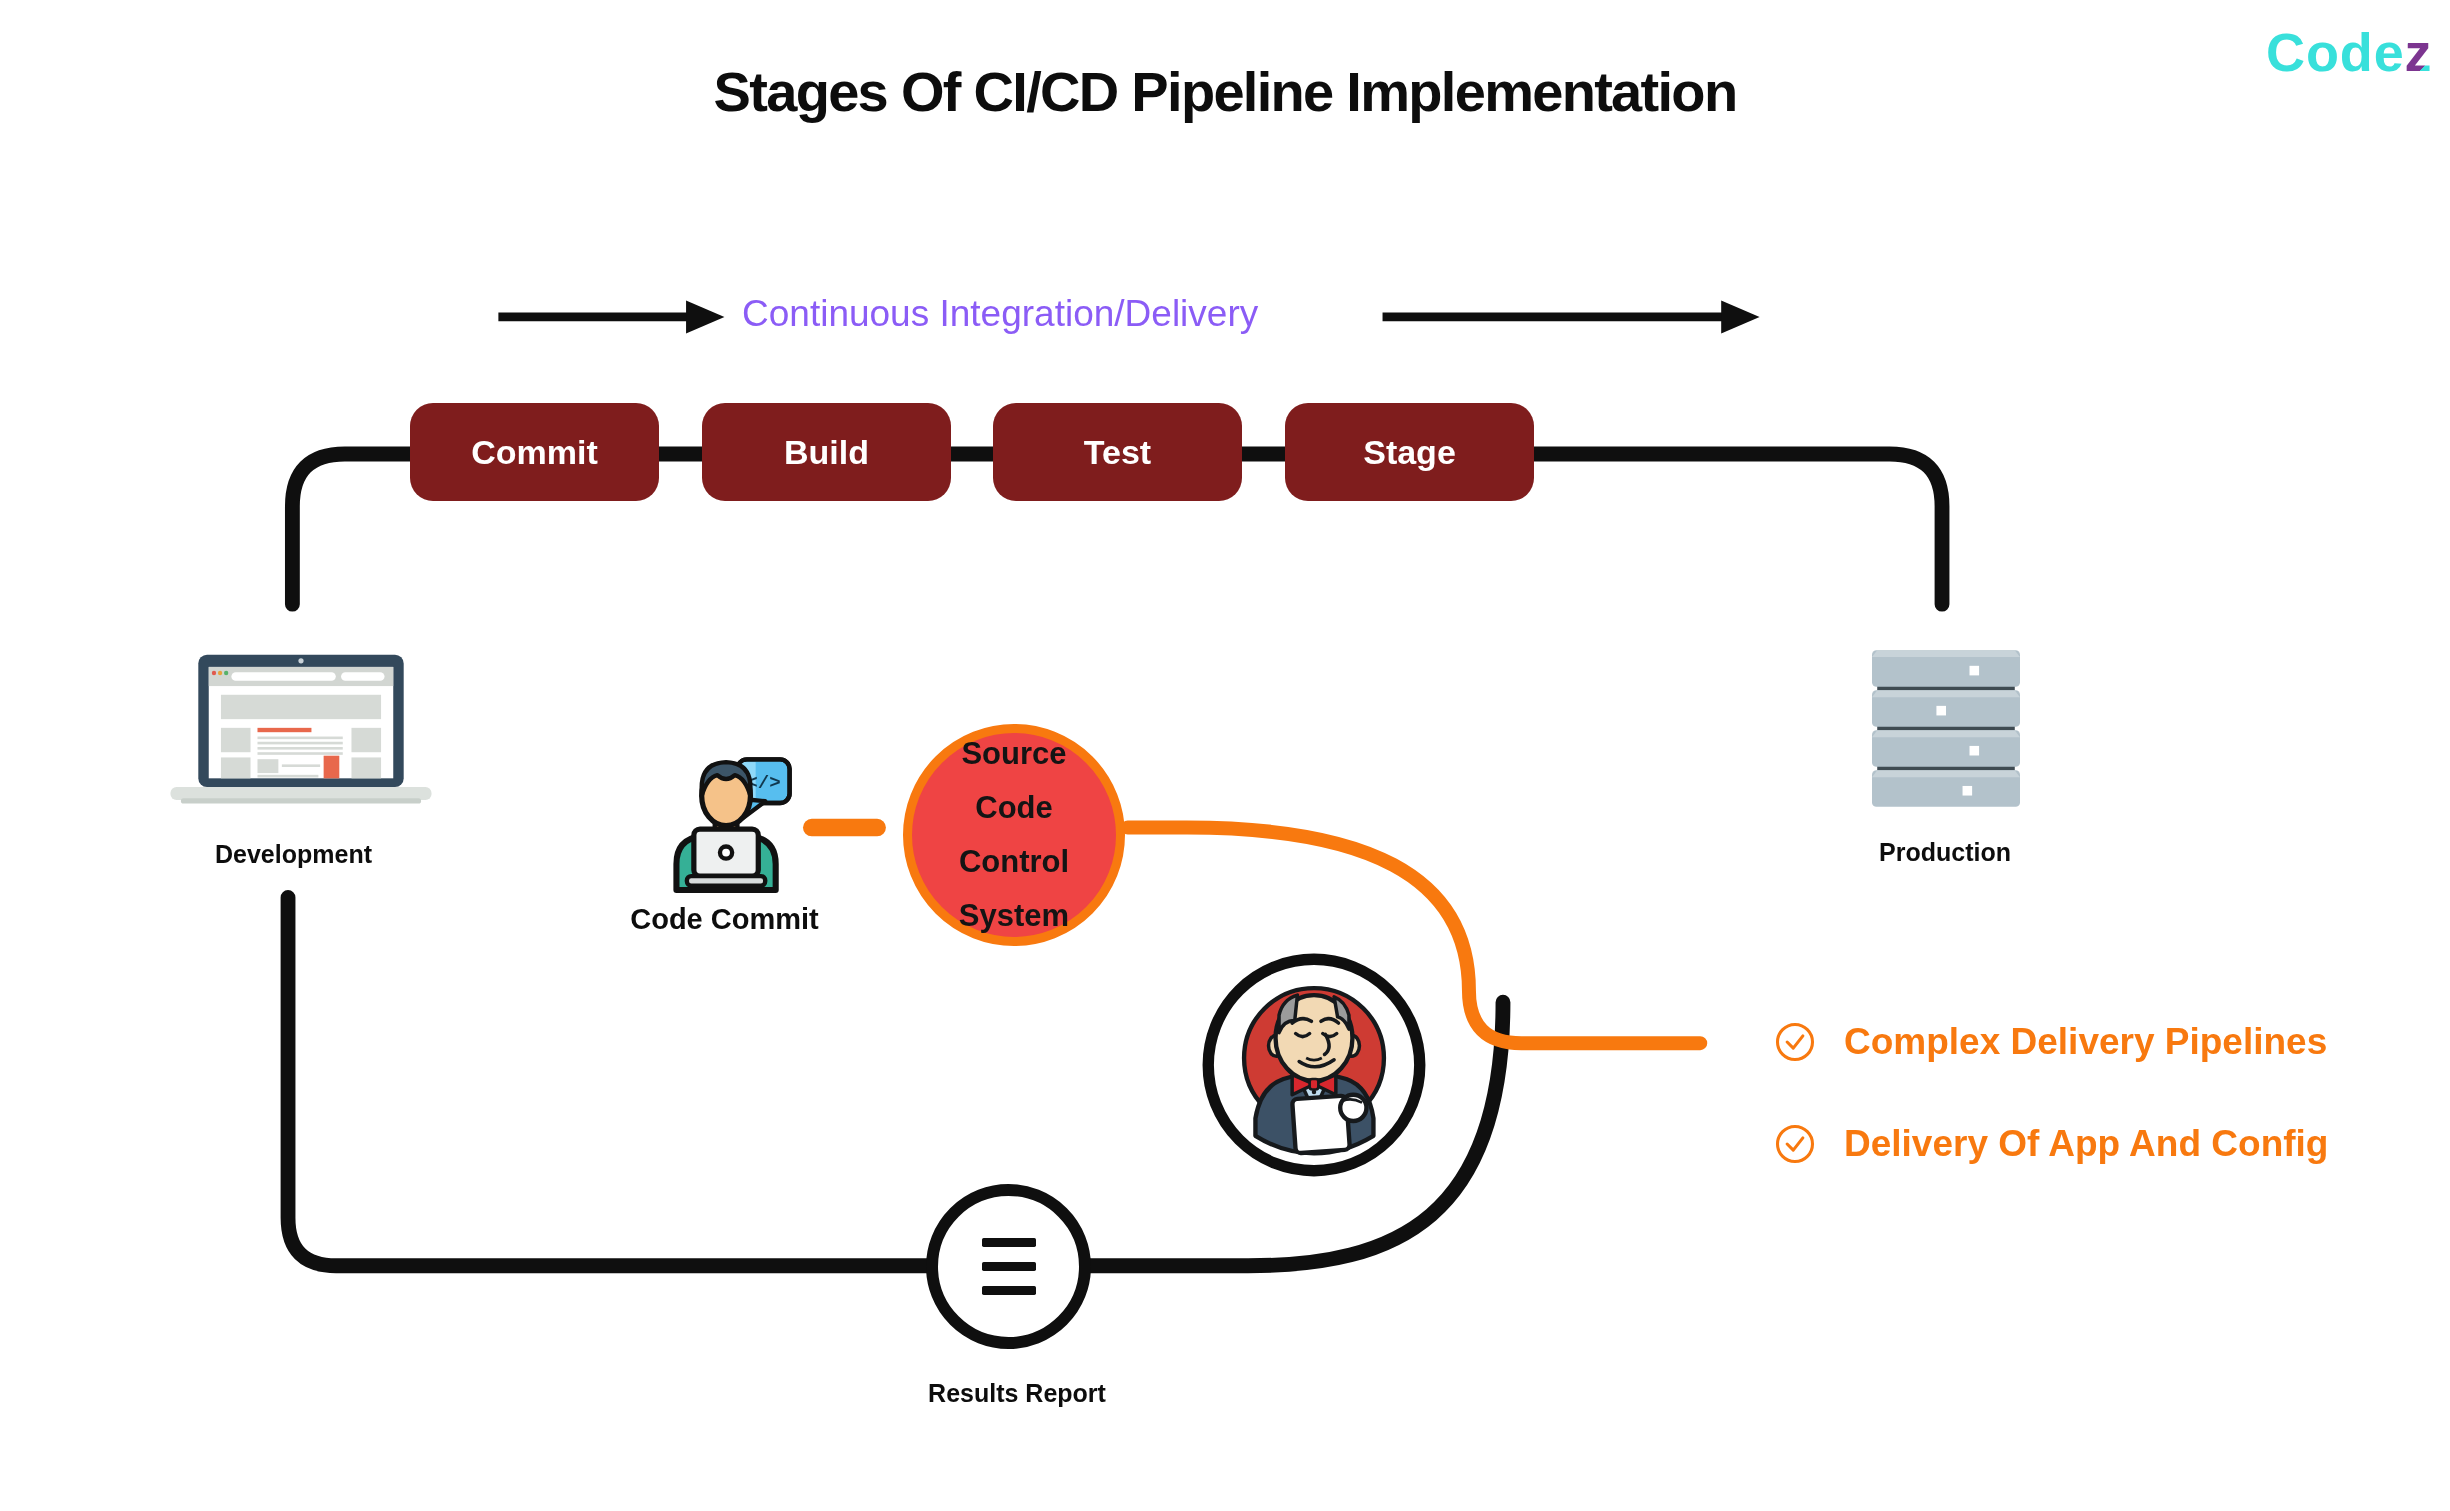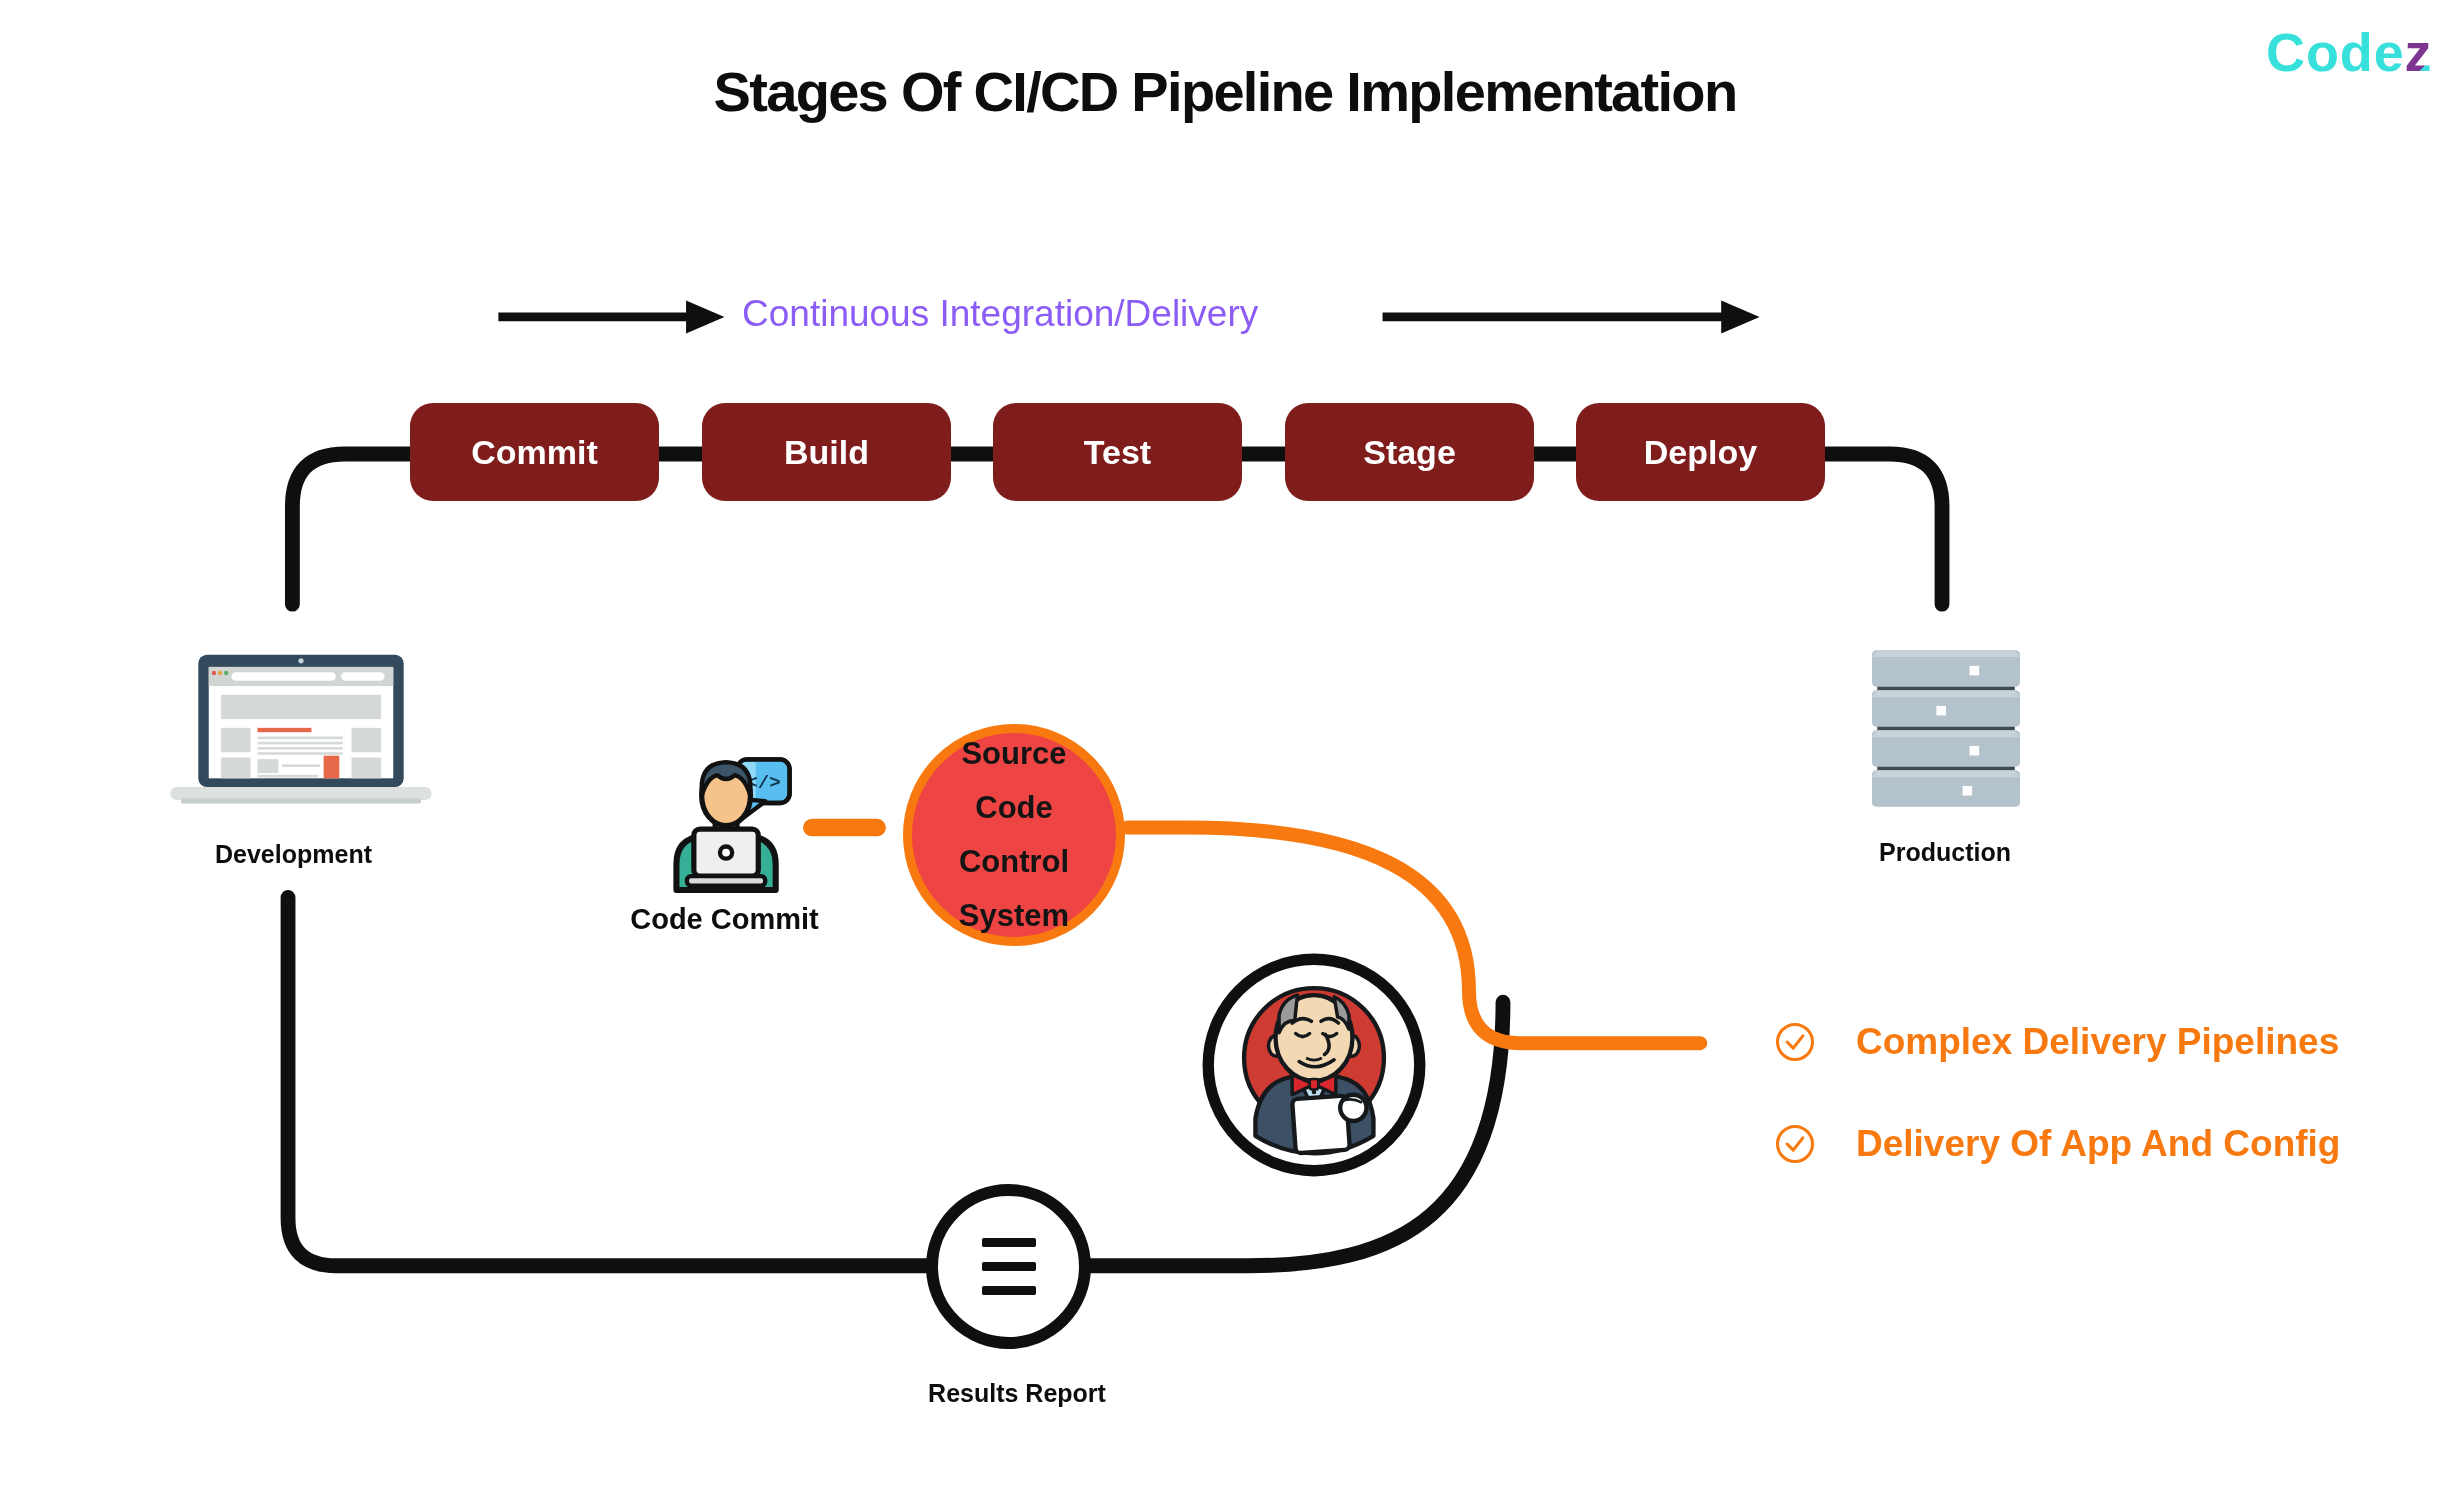--- a/index.html
+++ b/index.html
@@ -48,21 +48,21 @@
     position:absolute;left:926px;top:1184px;width:141px;height:141px;border-radius:50%;
     border:12.2px solid #0f0f0f;background:#fff;z-index:3;
     display:flex;flex-direction:column;align-items:center;justify-content:center;gap:15px;
   }
   .results-circle .bar{width:54px;height:8.7px;background:#0f0f0f;border-radius:1.7px;}
   
   .lines-svg{position:absolute;left:0;top:0;z-index:1;}
   .icon-abs{position:absolute;z-index:3;}
   
   .check-row{
-    position:absolute;left:1774px;height:59px;display:flex;align-items:center;gap:40px;z-index:3;
+    position:absolute;left:1774px;height:59px;display:flex;align-items:center;gap:28px;z-index:3;
   }
   .check-row .txt{font-size:37px;font-weight:700;color:#F8790F;white-space:nowrap;}
   .row-0{top:1012px}.row-1{top:1114px}.row-2{top:1216px}
 </style>
 </head>
 <body>
 
 <div class="canvas">
 
   <svg class="lines-svg" width="2450" height="1512" viewBox="0 0 2807 1732">
@@ -93,23 +93,20 @@
       <span>Commit</span>
     </div>
   <div class="stage-box stage-1">
       <span>Build</span>
     </div>
   <div class="stage-box stage-2">
       <span>Test</span>
     </div>
   <div class="stage-box stage-3">
       <span>Stage</span>
-    </div>
-  <div class="stage-box stage-4">
-      <span>Deploy</span>
     </div>
 
   <svg class="icon-abs" style="left:170px;top:653px" width="262" height="161" viewBox="0 0 300 185">
     <rect x="32" y="2" width="236" height="152" rx="10" fill="#33495C"></rect>
     <circle cx="150" cy="9" r="3" fill="#C9D2D8"></circle>
     <rect x="44" y="16" width="212" height="128" fill="#ffffff"></rect>
     <rect x="44" y="16" width="212" height="22" fill="#D2D6D2"></rect>
     <circle cx="50" cy="23" r="2.5" fill="#E05A4E"></circle>
       <circle cx="57" cy="23" r="2.5" fill="#E8A33D"></circle>
       <circle cx="64" cy="23" r="2.5" fill="#57B26A"></circle>

